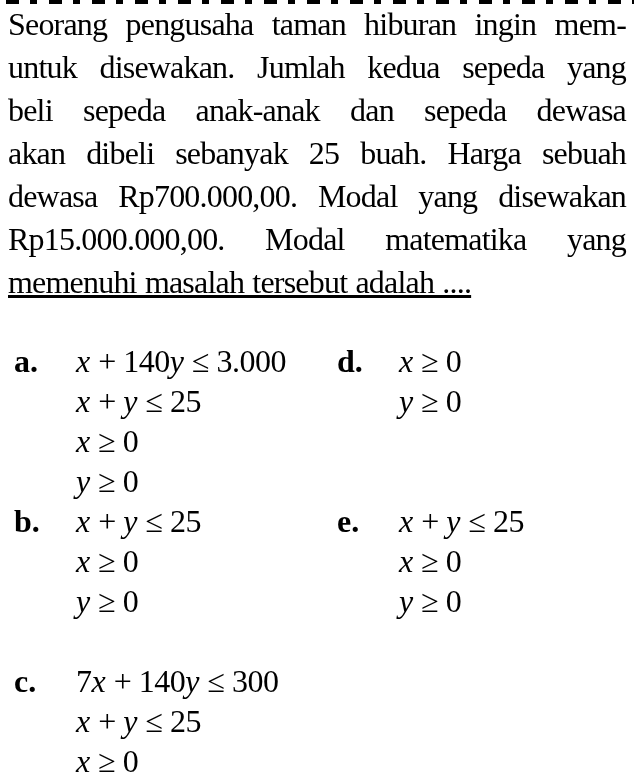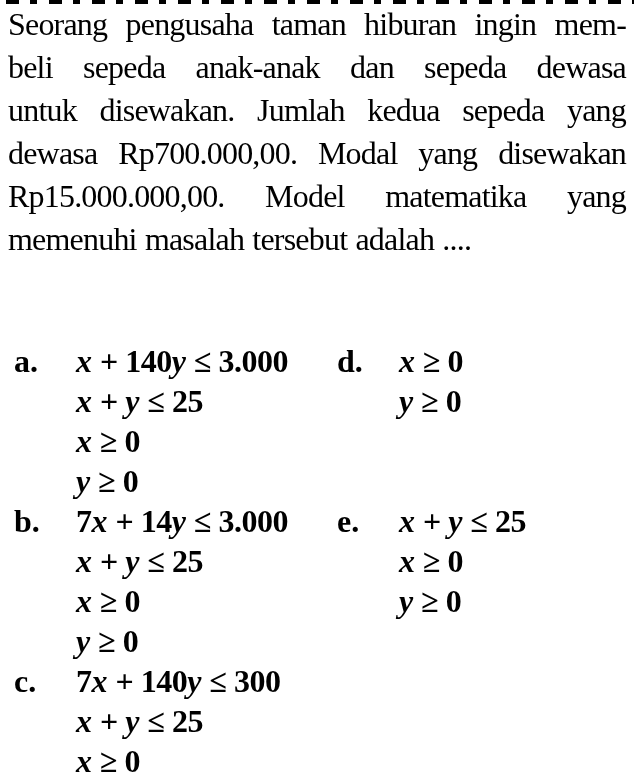--- a/index.html
+++ b/index.html
@@ -41,36 +41,36 @@
   .pline {
     height: 43px;
     line-height: 43px;
     white-space: nowrap;
     text-align: justify;
     text-align-last: justify;
     text-justify: inter-word;
   }
   .pline.last {
     text-align-last: left;
+    text-decoration: underline;
   }
   .opt {
     position: absolute;
     font-size: 32px;
   }
   .opt .letter {
     position: absolute;
     left: 0;
     top: 0;
     height: 40px;
     line-height: 40px;
     font-weight: 700;
   }
   .opt .eqs {
     margin-left: 62px;
-    font-weight: bold;
   }
   .eq {
     height: 40px;
     line-height: 40px;
     white-space: pre;
     letter-spacing: -0.5px;
   }
   .eq .v {
     font-style: italic;
     padding-right: 1px;
@@ -83,24 +83,25 @@
 </style>
 </head>
 <body>
 
 <div class="page">
 
   <div class="remnant"></div>
 
   <div class="para">
     <div class="pline">Seorang pengusaha taman hiburan ingin mem-</div>
+    <div class="pline">untuk disewakan. Jumlah kedua sepeda yang</div>
     <div class="pline">beli sepeda anak-anak dan sepeda dewasa</div>
-    <div class="pline">untuk disewakan. Jumlah kedua sepeda yang</div>
+    <div class="pline">akan dibeli sebanyak 25 buah. Harga sebuah</div>
     <div class="pline">dewasa Rp700.000,00. Modal yang disewakan</div>
-    <div class="pline">Rp15.000.000,00. Model matematika yang</div>
+    <div class="pline">Rp15.000.000,00. Modal matematika yang</div>
     <div class="pline last">memenuhi masalah tersebut adalah ....</div>
   </div>
 
   <div class="opt opt-a">
     <span class="letter">a.</span>
     <div class="eqs">
       <div class="eq"><span class="v">x</span> + 140<span class="v">y</span> ≤ 3.000</div>
       <div class="eq"><span class="v">x</span> + <span class="v">y</span> ≤ 25</div>
       <div class="eq"><span class="v">x</span> ≥ 0</div>
       <div class="eq"><span class="v">y</span> ≥ 0</div>
@@ -111,21 +112,20 @@
     <span class="letter">d.</span>
     <div class="eqs">
       <div class="eq"><span class="v">x</span> ≥ 0</div>
       <div class="eq"><span class="v">y</span> ≥ 0</div>
     </div>
   </div>
 
   <div class="opt opt-b">
     <span class="letter">b.</span>
     <div class="eqs">
-      <div class="eq">7<span class="v">x</span> + 14<span class="v">y</span> ≤ 3.000</div>
       <div class="eq"><span class="v">x</span> + <span class="v">y</span> ≤ 25</div>
       <div class="eq"><span class="v">x</span> ≥ 0</div>
       <div class="eq"><span class="v">y</span> ≥ 0</div>
     </div>
   </div>
 
   <div class="opt opt-e">
     <span class="letter">e.</span>
     <div class="eqs">
       <div class="eq"><span class="v">x</span> + <span class="v">y</span> ≤ 25</div>

